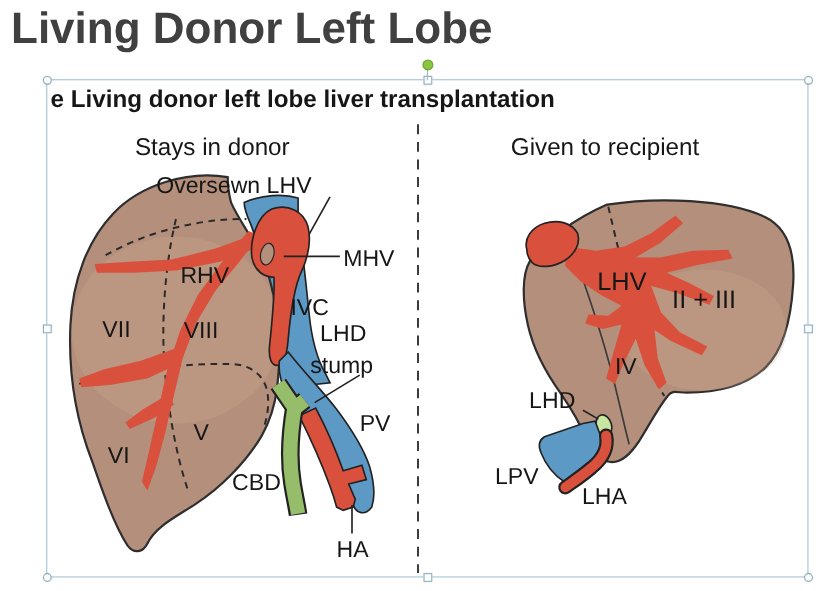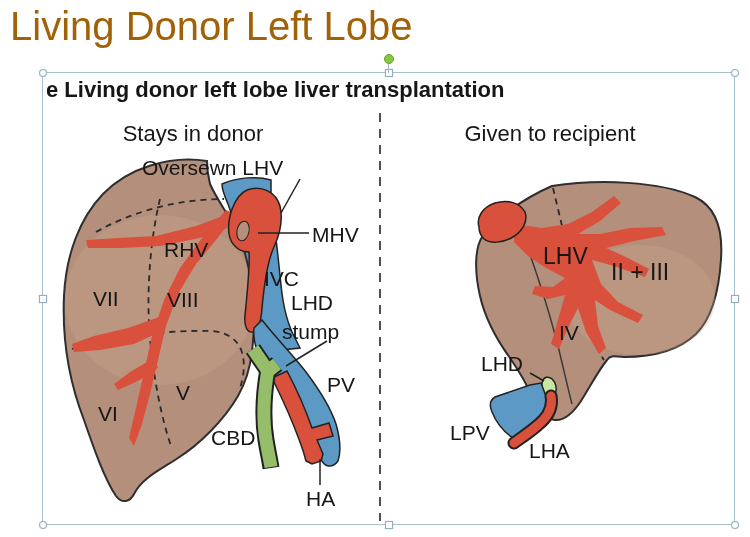--- a/index.html
+++ b/index.html
@@ -2,22 +2,22 @@
 <html><head>
 <meta charset="utf-8">
 <style>
   html,body{margin:0;padding:0;}
   body{
     width:750px;height:537px;position:relative;overflow:hidden;
     background:#ffffff;font-family:"Liberation Sans", sans-serif;
   }
   .slide-title{
     position:absolute;left:10px;top:2px;width:720px;
-    font-size:40px;line-height:48px;color:#a16207;
-    font-weight:400;letter-spacing:0px;white-space:nowrap;
+    font-size:40px;line-height:48px;color:#404040;
+    font-weight:700;letter-spacing:0px;white-space:nowrap;
   }
   .figure-svg{position:absolute;left:0;top:0;}
   .fig-label{font-family:"Liberation Sans",sans-serif;fill:#161616;}
   .fig-heading{font-size:22px;}
   .fig-header{font-size:22px;font-weight:bold;}
   .lbl{font-size:21px;}
   .lbl-big{font-size:23px;}
   
   .sel-frame{
     position:absolute;left:42px;top:72px;width:693px;height:453px;

